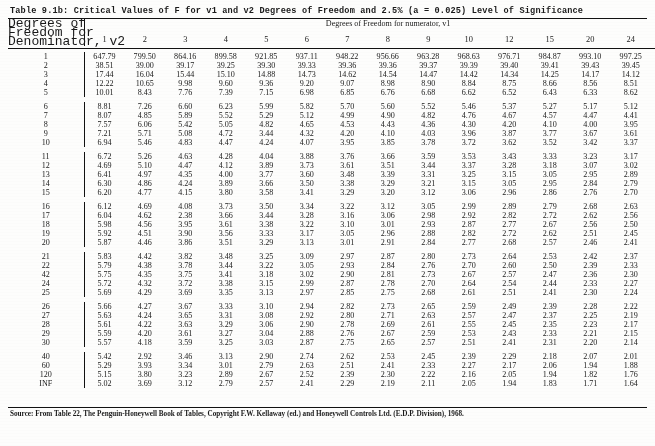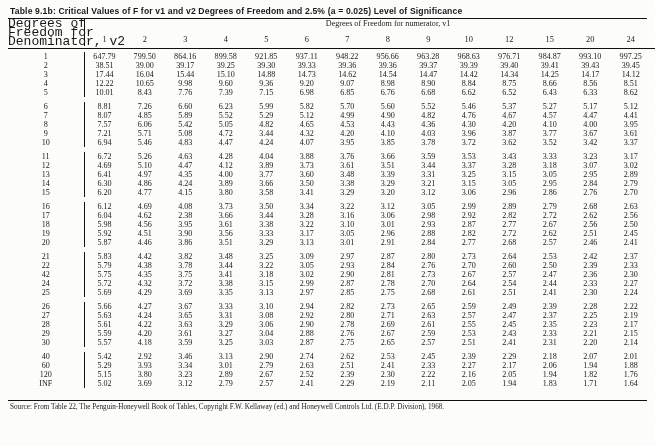--- a/index.html
+++ b/index.html
@@ -25,21 +25,21 @@
     
     background: #fdfdfc;
   }
   .title {
     font-size: 8.6px;
     font-weight: bold;
     letter-spacing: 0.15px;
     padding-left: 4px;
     padding-bottom: 2px;
     white-space: nowrap;
-    font-family: Liberation Sans, sans-serif;
+    font-family: Liberation Mono, monospace;
   }
   .rule-top {
     border-top: 1.4px solid #111;
     margin: 0 2px 0 2px;
   }
   table.ftable {
     border-collapse: collapse;
     width: 643px;
     margin: 0 2px;
     table-layout: fixed;
@@ -95,22 +95,23 @@
     line-height: 5px;
     font-size: 0;
   }
   tr.spacer-sm td {
     height: 3px;
     line-height: 3px;
     font-size: 0;
   }
   .datarow td { font-size: 8.1px; }
   .footer-wrap {
-    margin: 8px 2px;
+    margin: 15px 2px;
     padding-top: 4px;
+    font-weight: bold;
   }
   .rule-bottom {
     border-top: 1.2px solid #111;
   }
   .source {
     font-size: 7.2px;
     padding-top: 1.5px;
     padding-left: 2px;
     white-space: nowrap;
     font-family: "Liberation Serif", serif;

